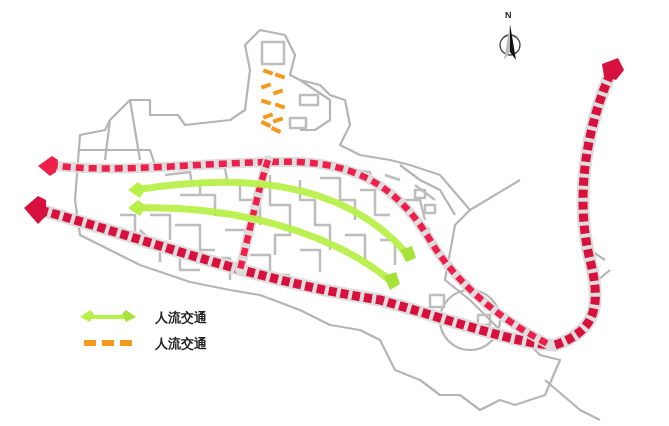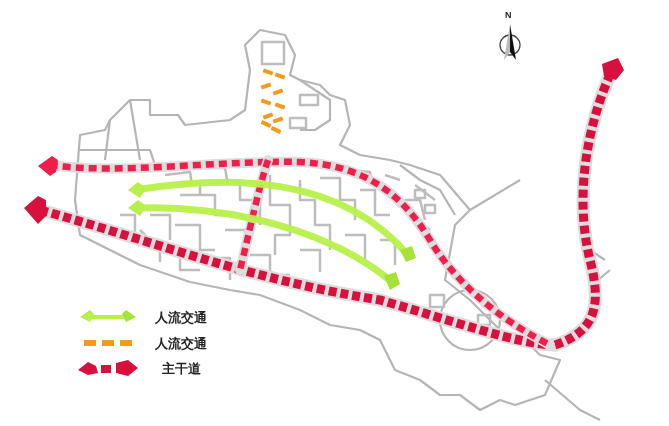--- a/index.html
+++ b/index.html
@@ -118,21 +118,13 @@
     <span class="legend-label">人流交通</span>
   </div>
   <div class="legend-row">
     <svg class="legend-swatch" viewBox="0 0 60 22">
       <rect x="6" y="8" width="12" height="6" fill="#f39a1e"></rect>
       <rect x="24" y="8" width="12" height="6" fill="#f39a1e"></rect>
       <rect x="42" y="8" width="12" height="6" fill="#f39a1e"></rect>
     </svg>
     <span class="legend-label">人流交通</span>
   </div>
-  <div class="legend-row r3">
-    <svg class="legend-swatch" viewBox="0 0 60 22">
-      <polygon points="0,13 10,5 18,9 20,16 10,18" fill="#d8103e"></polygon>
-      <rect x="23" y="8" width="10" height="8" fill="#d8103e"></rect>
-      <polygon points="60,11 50,3 38,6 38,16 50,19" fill="#d8103e"></polygon>
-    </svg>
-    <span class="legend-label">主干道</span>
-  </div>
 </div>
 
 </body></html>

